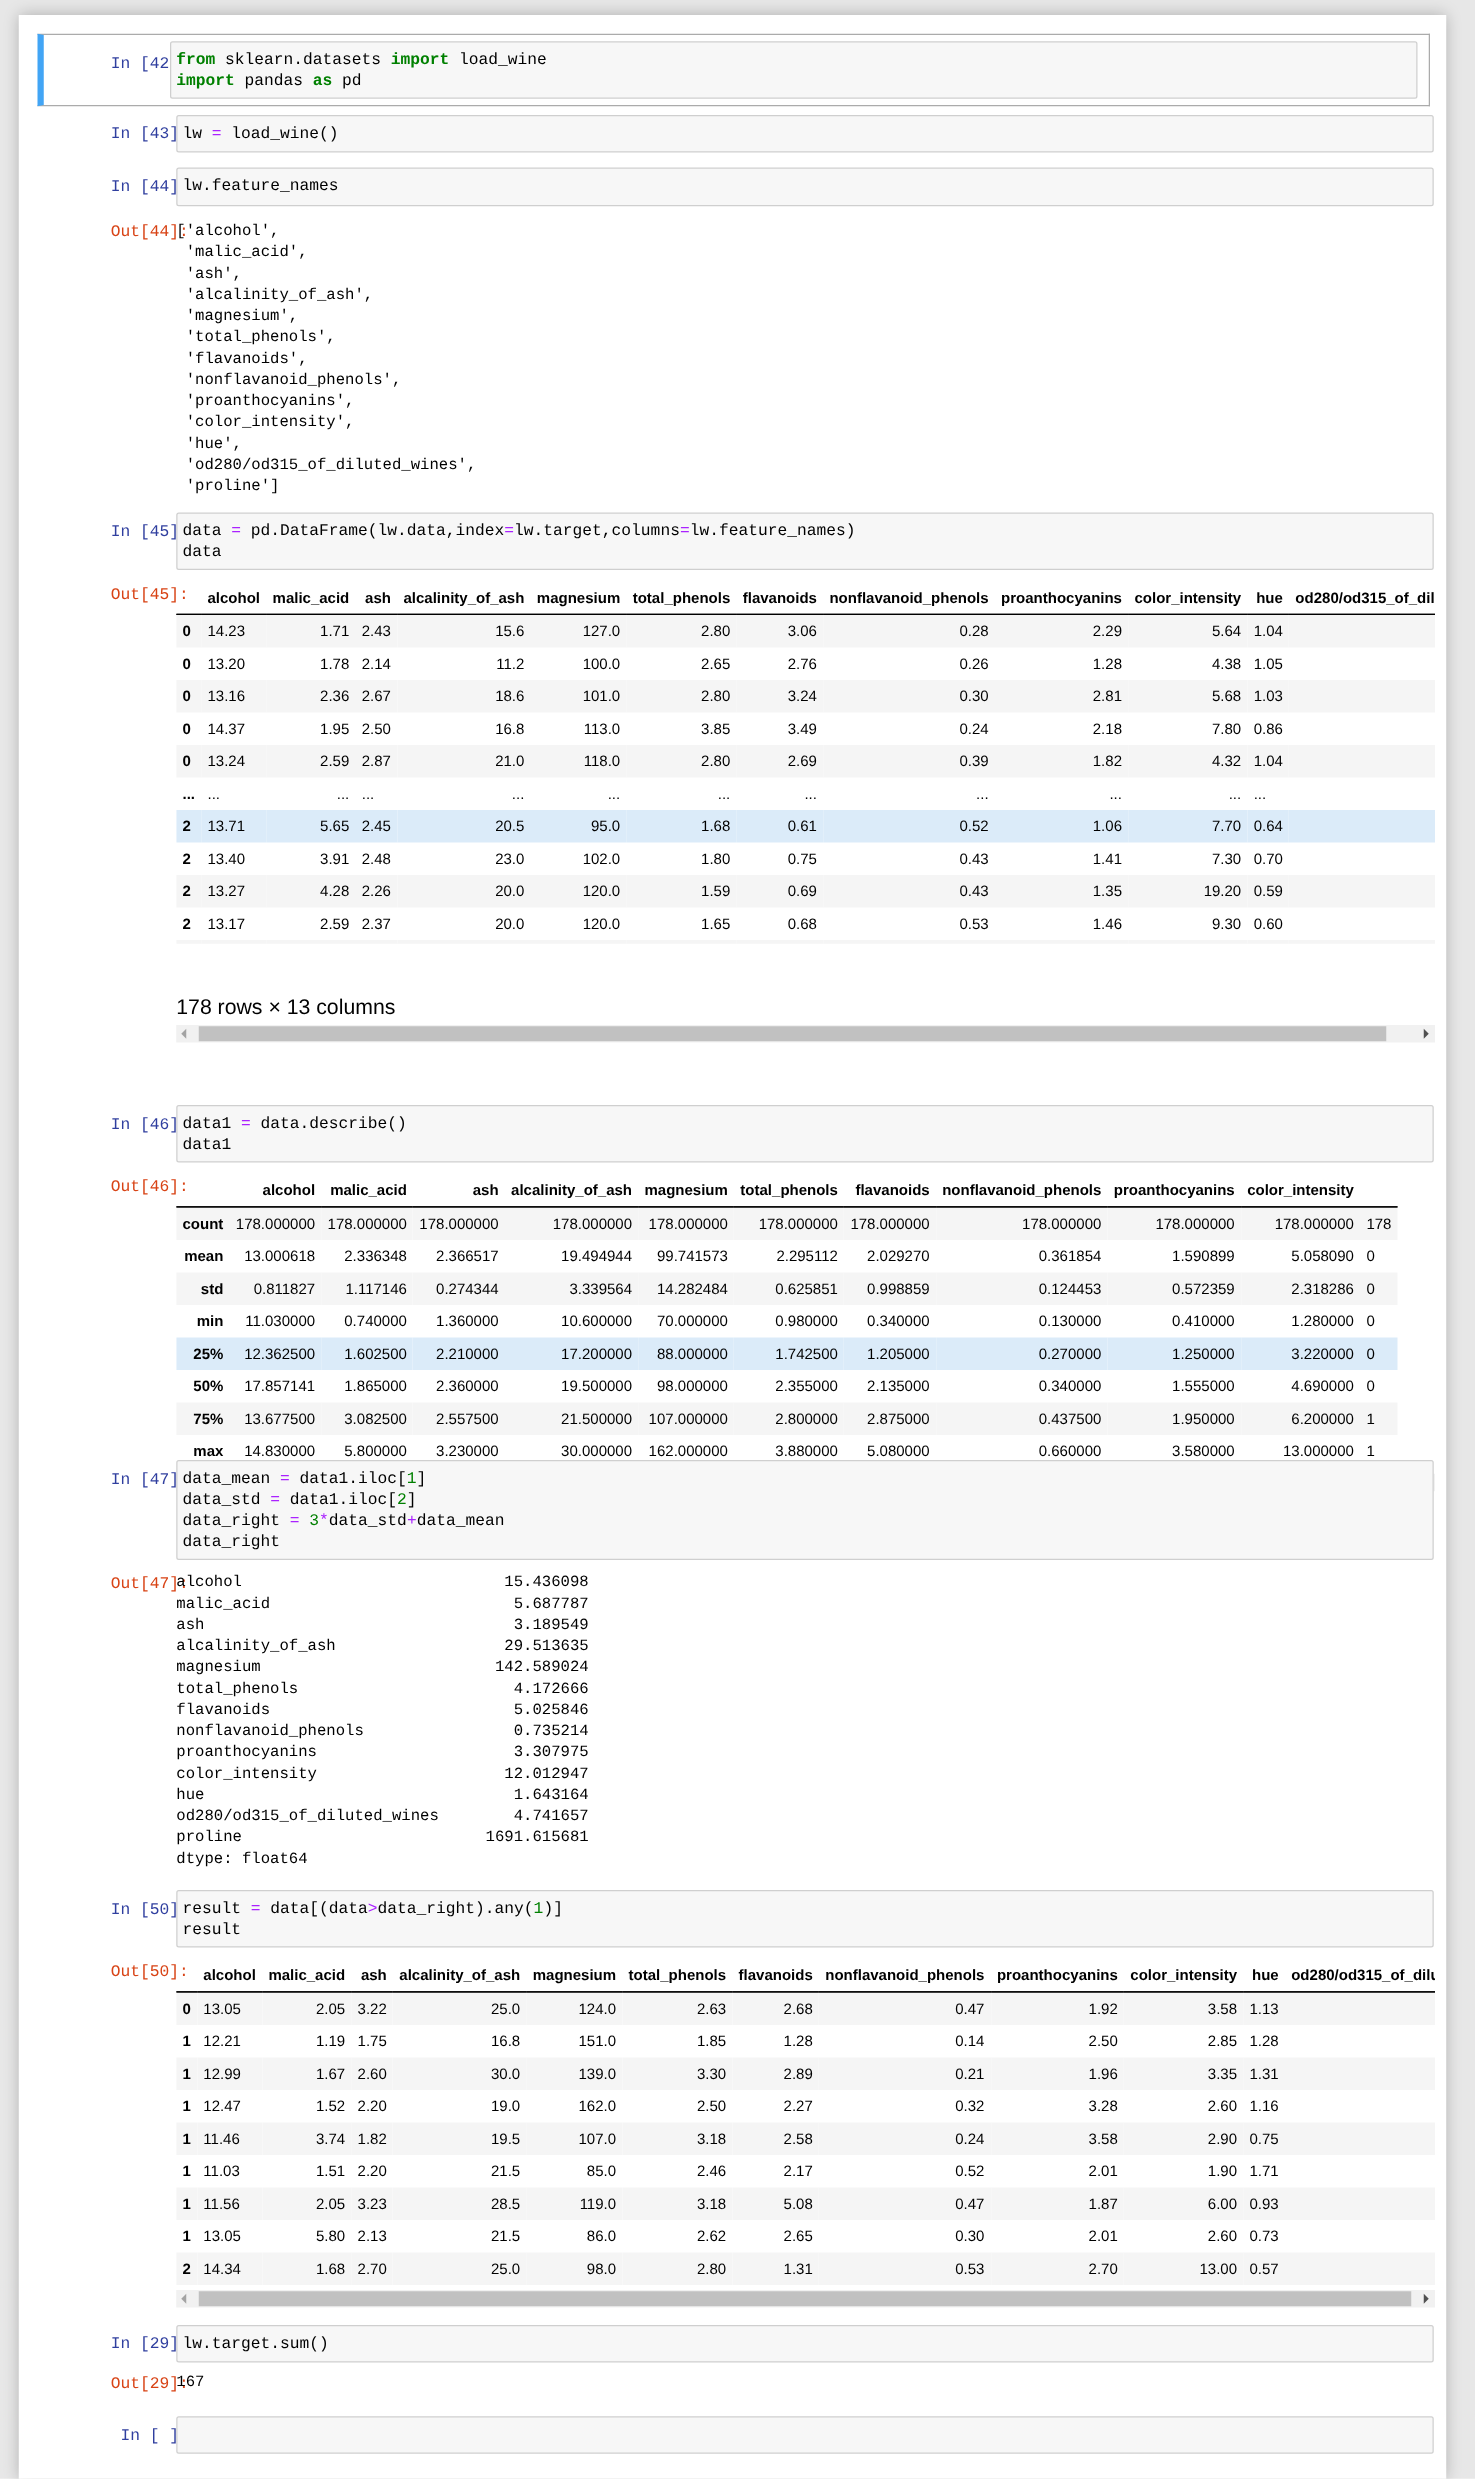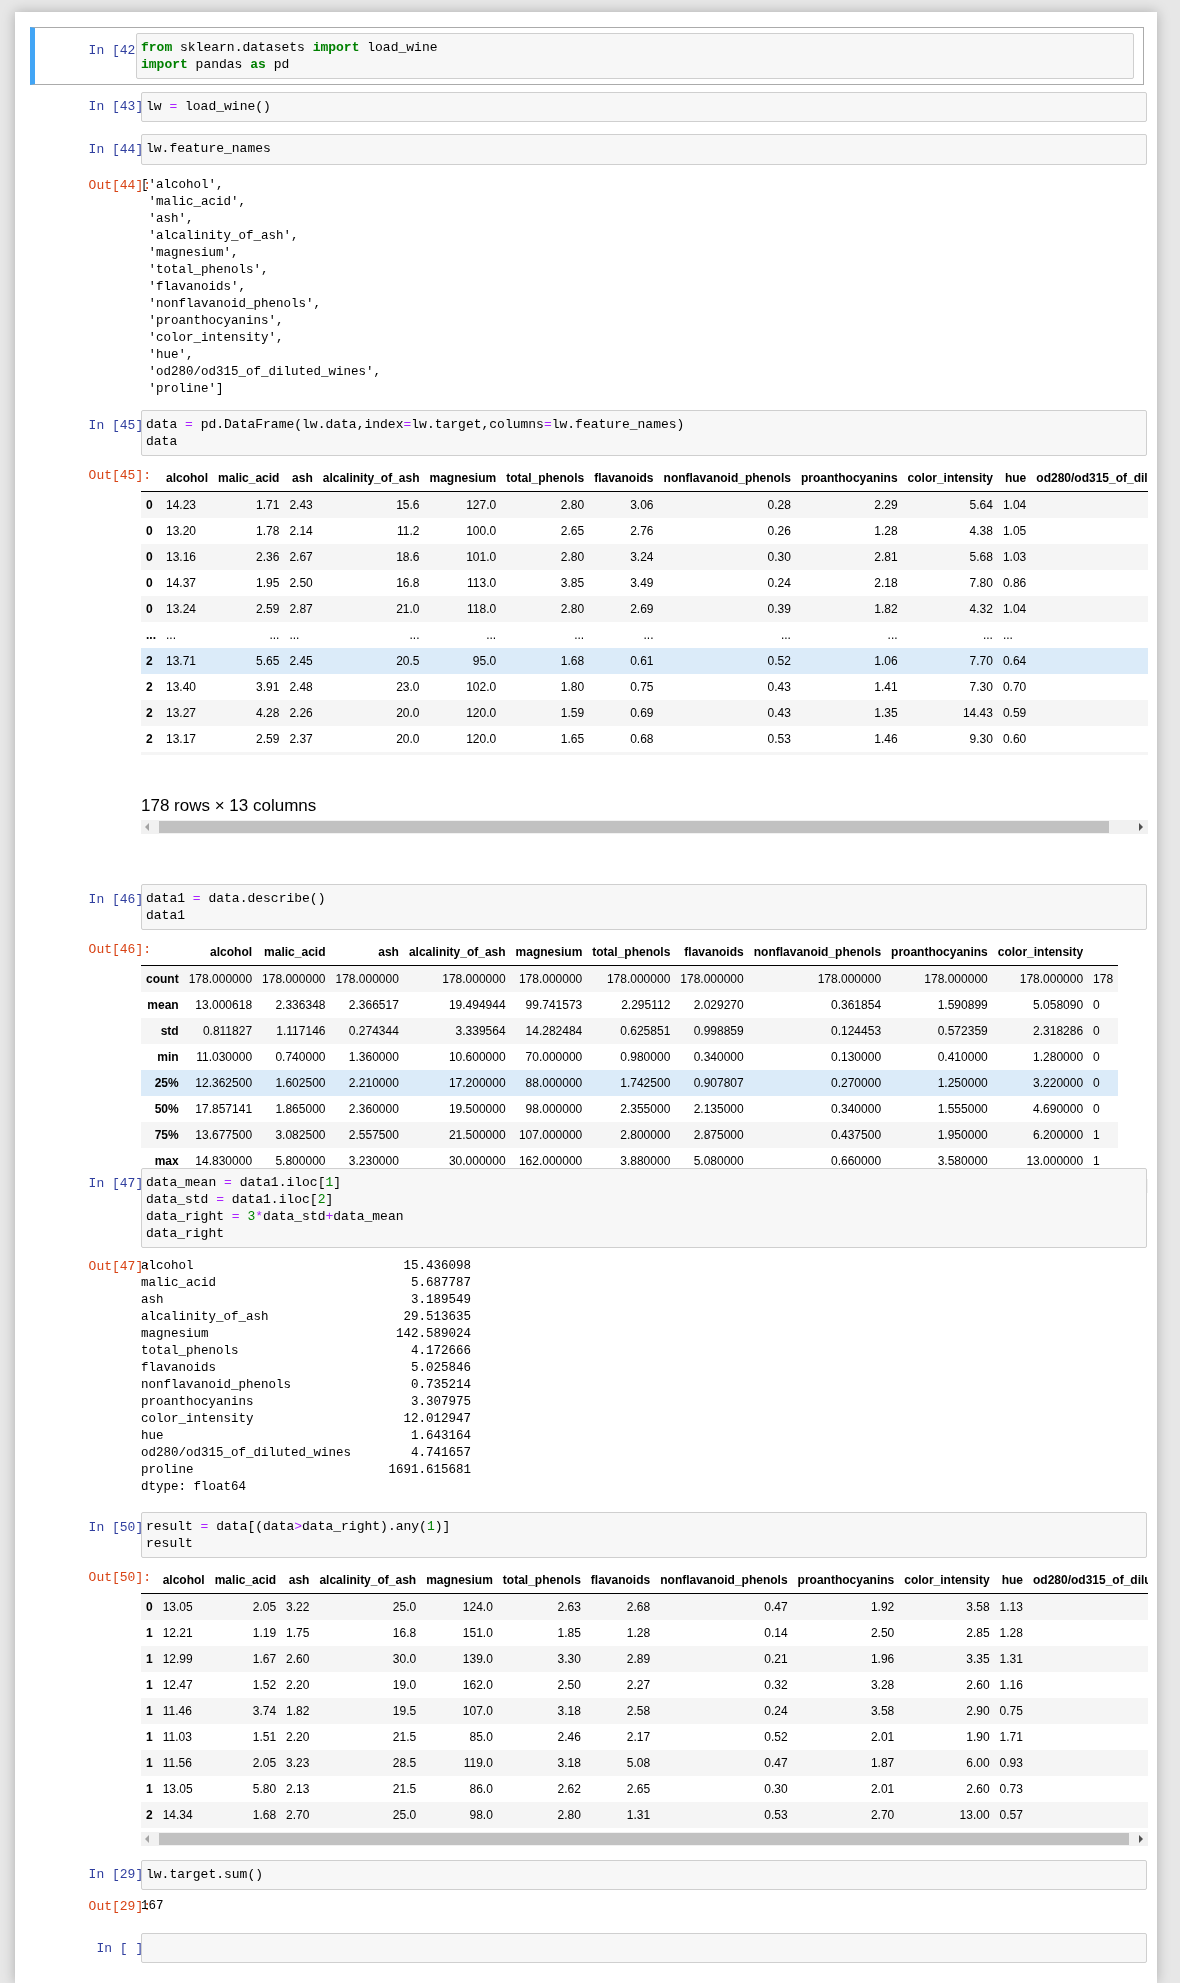--- a/index.html
+++ b/index.html
@@ -205,21 +205,21 @@
                 <th style="text-align: left;">2</th>
                 <td class="left">13.27</td>
                 <td>4.28</td>
                 <td class="left">2.26</td>
                 <td>20.0</td>
                 <td>120.0</td>
                 <td>1.59</td>
                 <td>0.69</td>
                 <td>0.43</td>
                 <td>1.35</td>
-                <td>14.43</td>
+                <td>19.20</td>
                 <td class="left">0.59</td>
                 <td></td>
               </tr>
               <tr>
                 <th style="text-align: left;">2</th>
                 <td class="left">13.17</td>
                 <td>2.59</td>
                 <td class="left">2.37</td>
                 <td>20.0</td>
                 <td>120.0</td>
@@ -340,21 +340,21 @@
                 <td class="left">0</td>
               </tr>
               <tr class="hl">
                 <th>25%</th>
                 <td>12.362500</td>
                 <td>1.602500</td>
                 <td>2.210000</td>
                 <td>17.200000</td>
                 <td>88.000000</td>
                 <td>1.742500</td>
-                <td>0.907807</td>
+                <td>1.205000</td>
                 <td>0.270000</td>
                 <td>1.250000</td>
                 <td>3.220000</td>
                 <td class="left">0</td>
               </tr>
               <tr>
                 <th>50%</th>
                 <td>17.857141</td>
                 <td>1.865000</td>
                 <td>2.360000</td>

